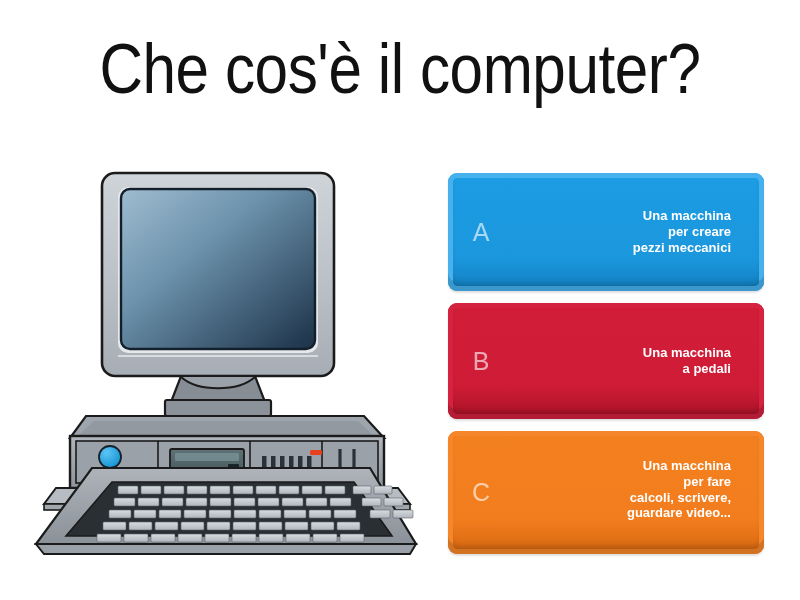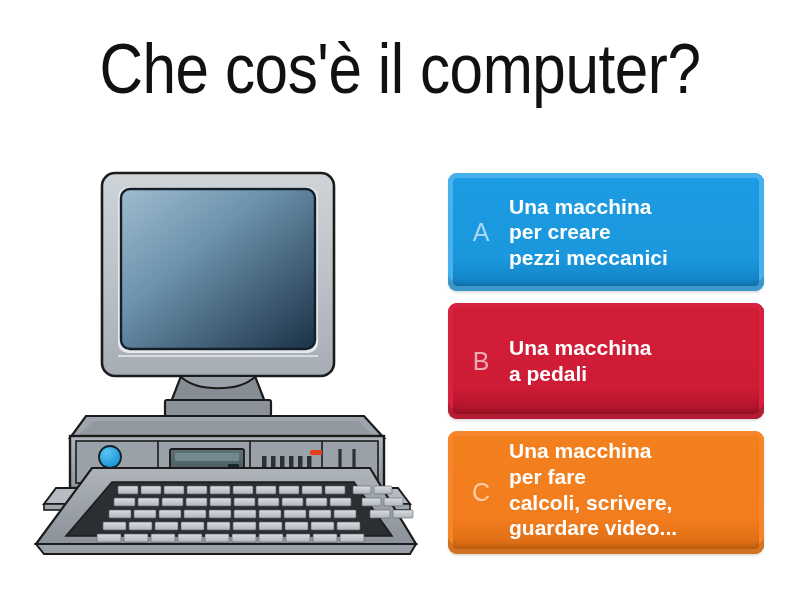--- a/index.html
+++ b/index.html
@@ -85,22 +85,22 @@
     text-align: center;
     font-size: 25px;
     font-weight: 400;
     line-height: 1;
     color: rgba(255,255,255,0.62);
     user-select: none;
   }
 
   .answer .atext {
     flex: 1 1 auto;
-    text-align: left;
-    font-size: 21px;
+    text-align: right;
+    font-size: 13px;
     font-weight: bold;
     line-height: 1.22;
     color: #ffffff;
     padding-right: 28px;
     white-space: pre-line;
   }
 
   
   .answer.a {
     height: 118px;

